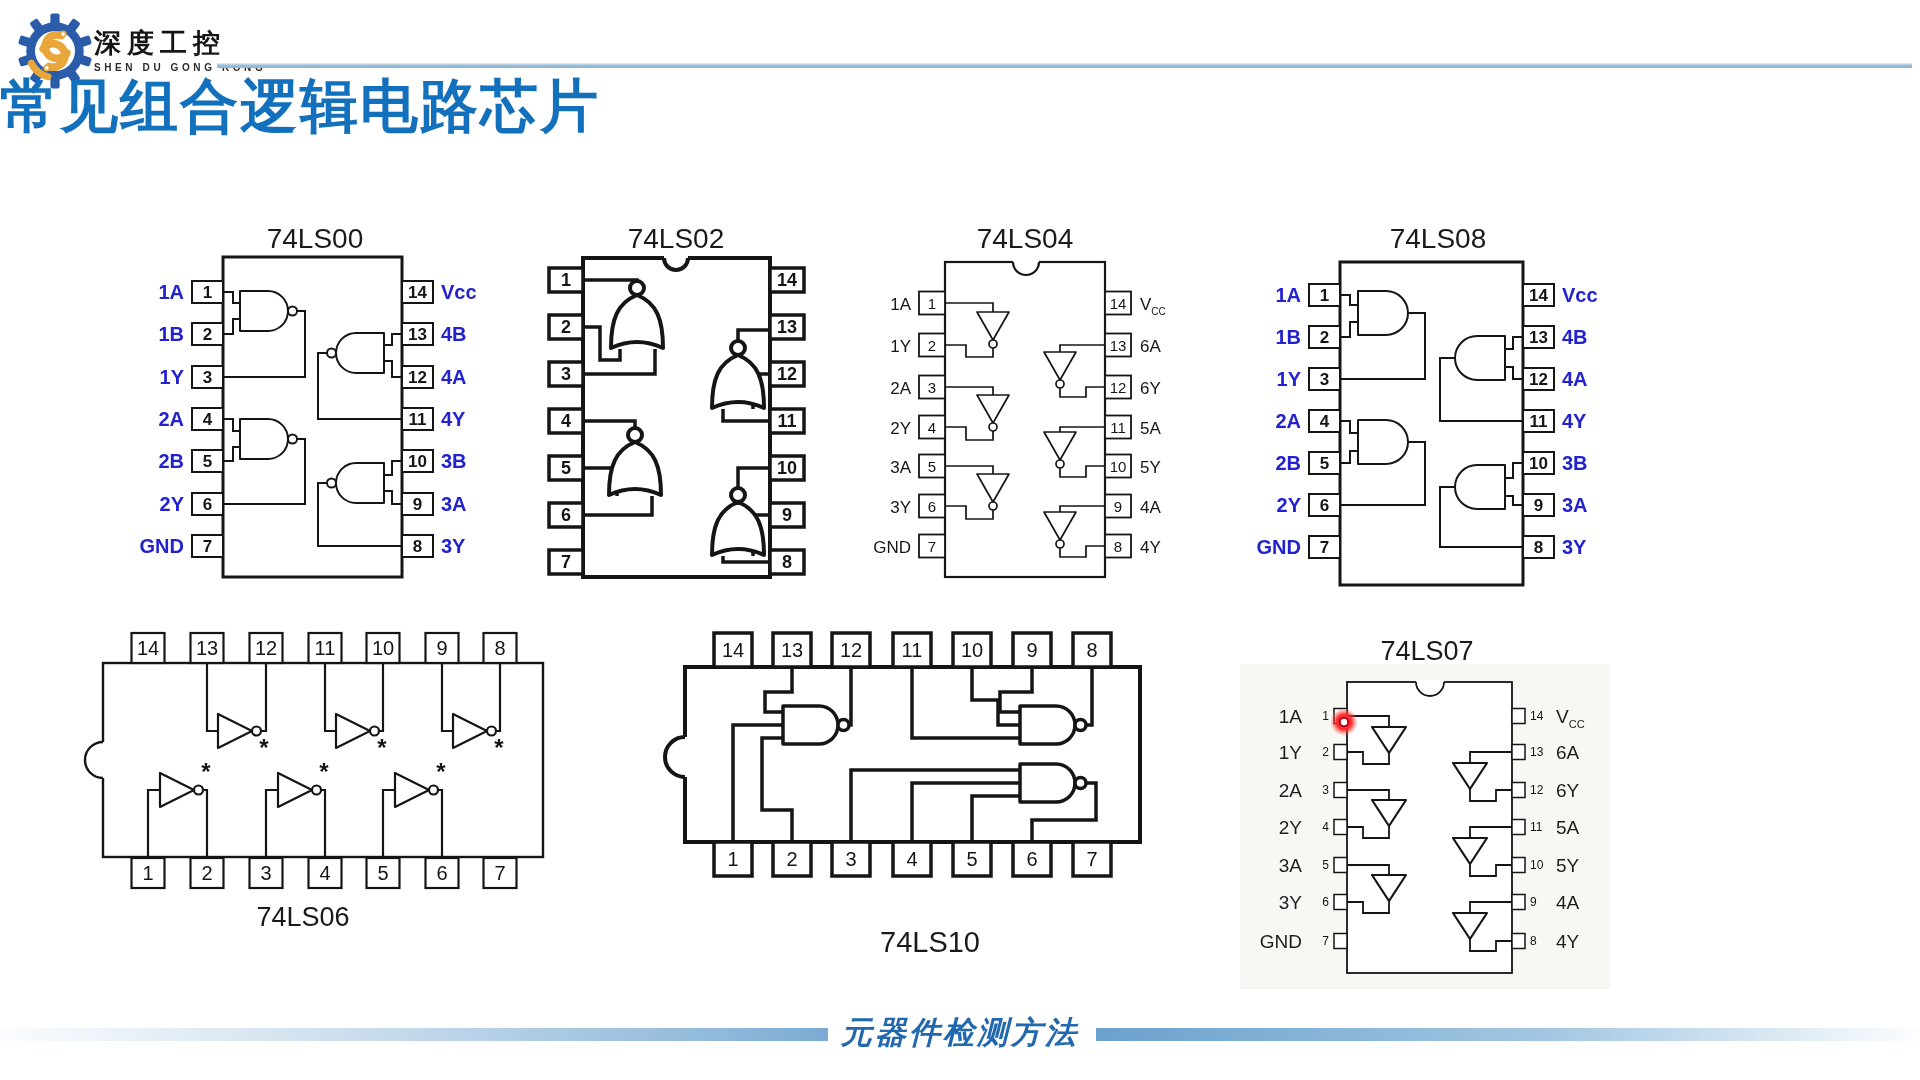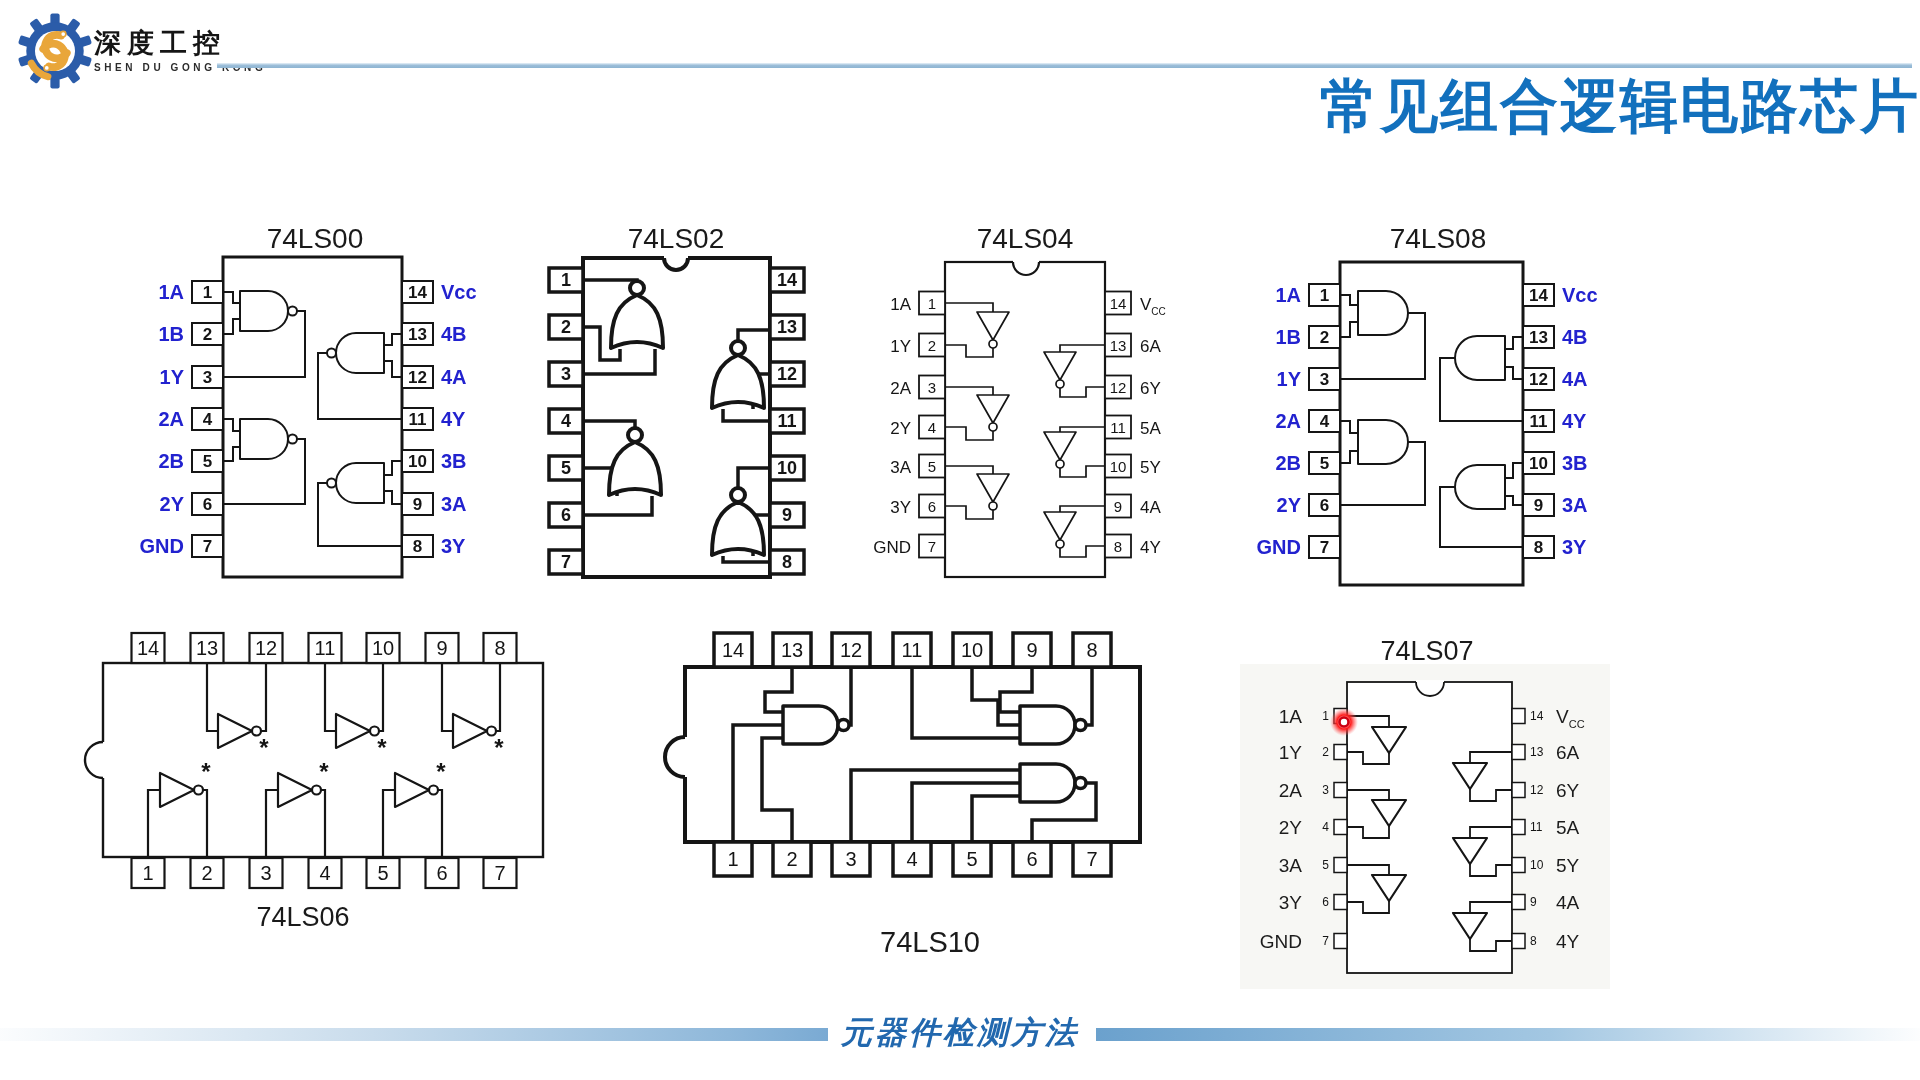--- a/index.html
+++ b/index.html
@@ -4,21 +4,21 @@
 <style>
   html,body{margin:0;padding:0;background:#fff;}
   body{width:1920px;height:1080px;position:relative;overflow:hidden;
        font-family:"Liberation Sans",sans-serif;}
   #stage{position:absolute;left:0;top:0;}
   .logo{position:absolute;left:16px;top:12px;display:flex;align-items:center;}
   .logo-text .cn{font-size:27px;font-weight:bold;color:#151515;letter-spacing:6px;line-height:1.1;}
   .logo-text .en{font-size:10px;font-weight:bold;color:#2b2b2b;letter-spacing:3.6px;margin-top:3px;}
   .head-line{position:absolute;left:217px;top:63px;width:1695px;height:5px;
     background:linear-gradient(to bottom,#e9f2f9,#9cbed9 45%,#8db4d2);}
-  .page-title{position:absolute;left:0;top:68px;width:100%;text-align:right;
+  .page-title{position:absolute;left:0;top:68px;width:100%;text-align:left;
     font-size:58px;font-weight:900;color:#1270bd;letter-spacing:2px;}
   .foot-bar{position:absolute;top:1028px;height:13px;}
   .foot-bar.l{left:0;width:828px;
     background:linear-gradient(to right,rgba(173,203,228,0.05),#c9dcec 45%,#8fb8da 88%,#7aaad3);}
   .foot-bar.r{left:1096px;width:824px;
     background:linear-gradient(to right,#6ba1cd,#a3c7e2 55%,rgba(205,224,240,0.05));}
   .foot-text{position:absolute;left:810px;width:300px;top:1012px;text-align:center;
     font-family:"Liberation Serif",serif;font-style:italic;font-weight:bold;
     font-size:31px;color:#2268ae;letter-spacing:3px;}
 </style>

